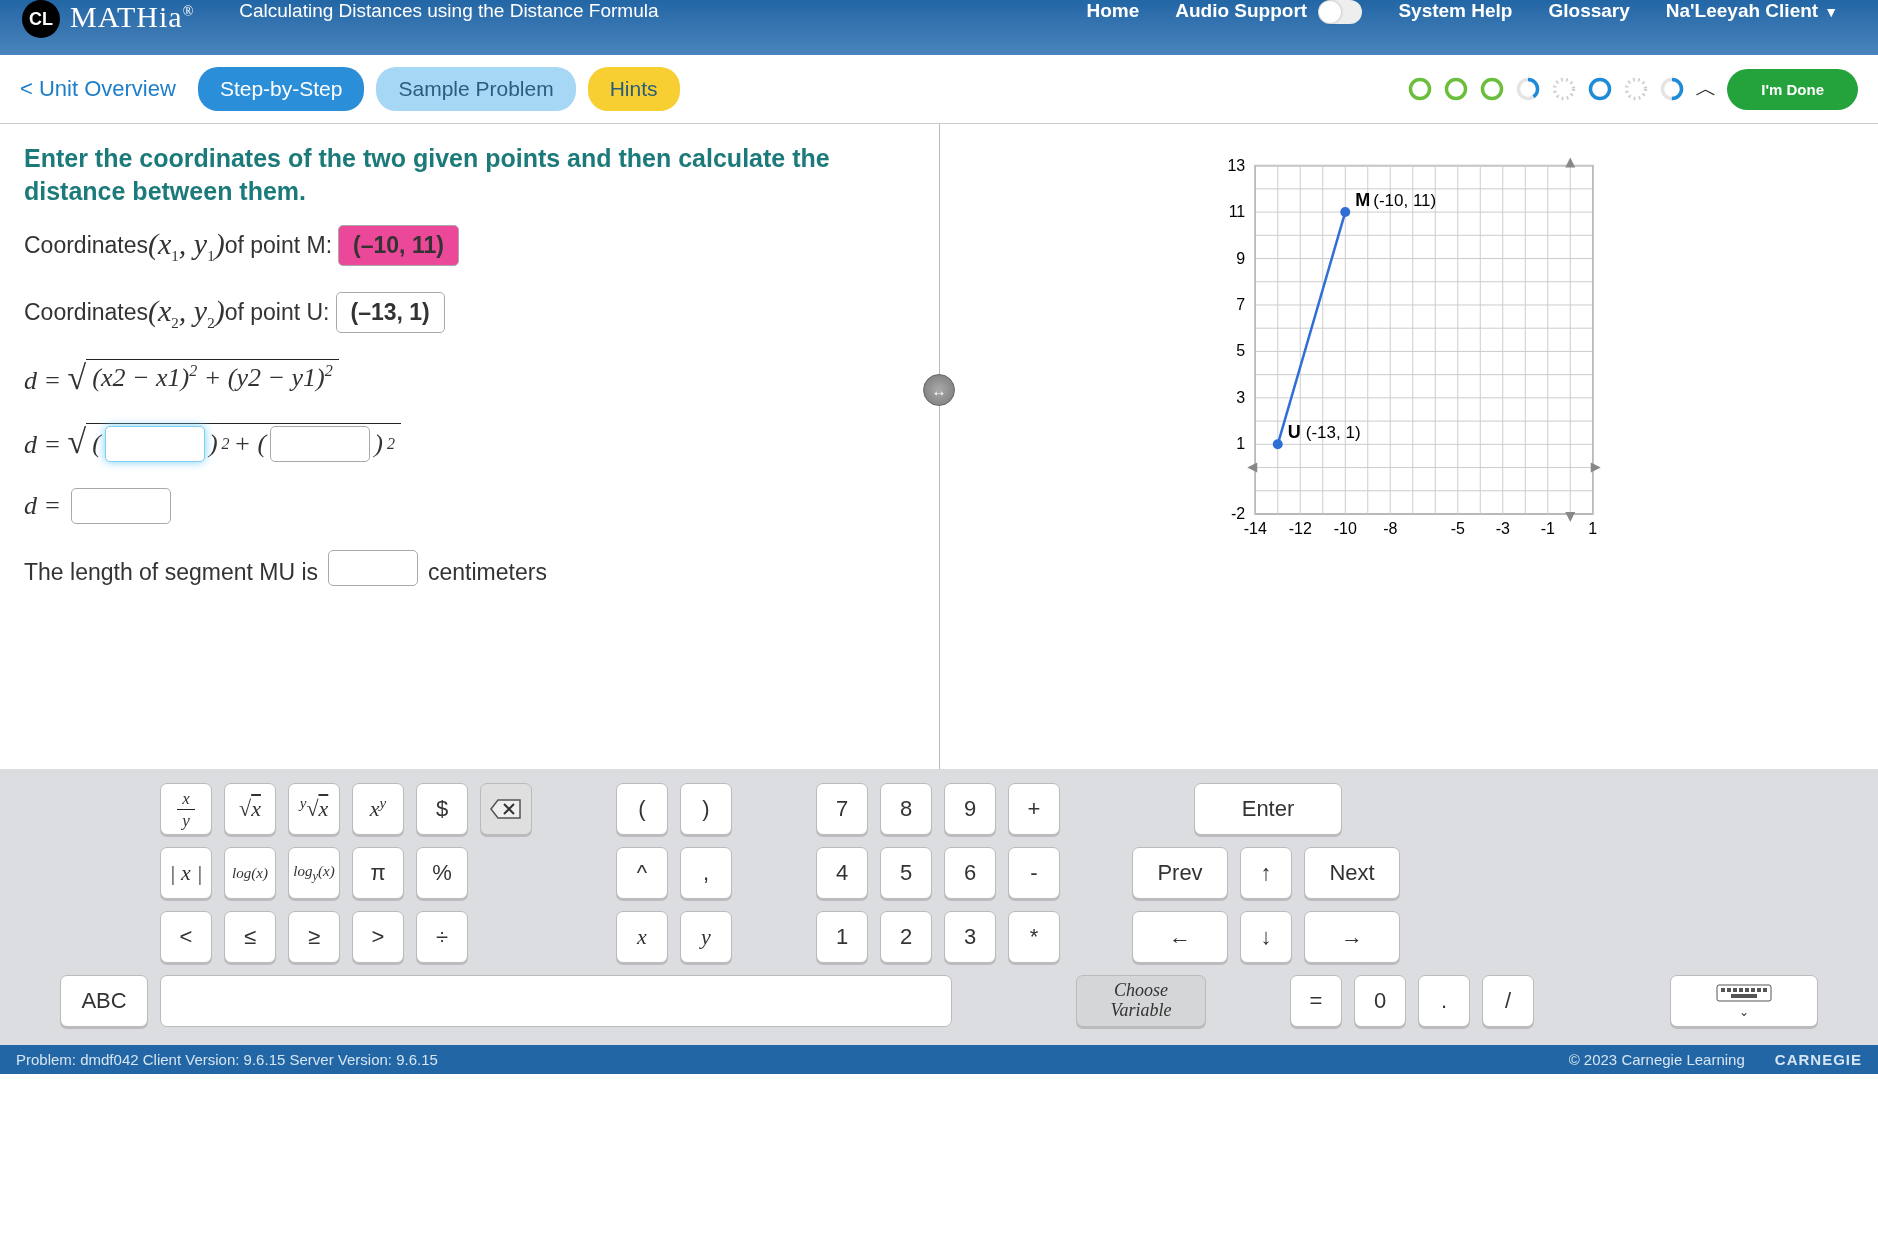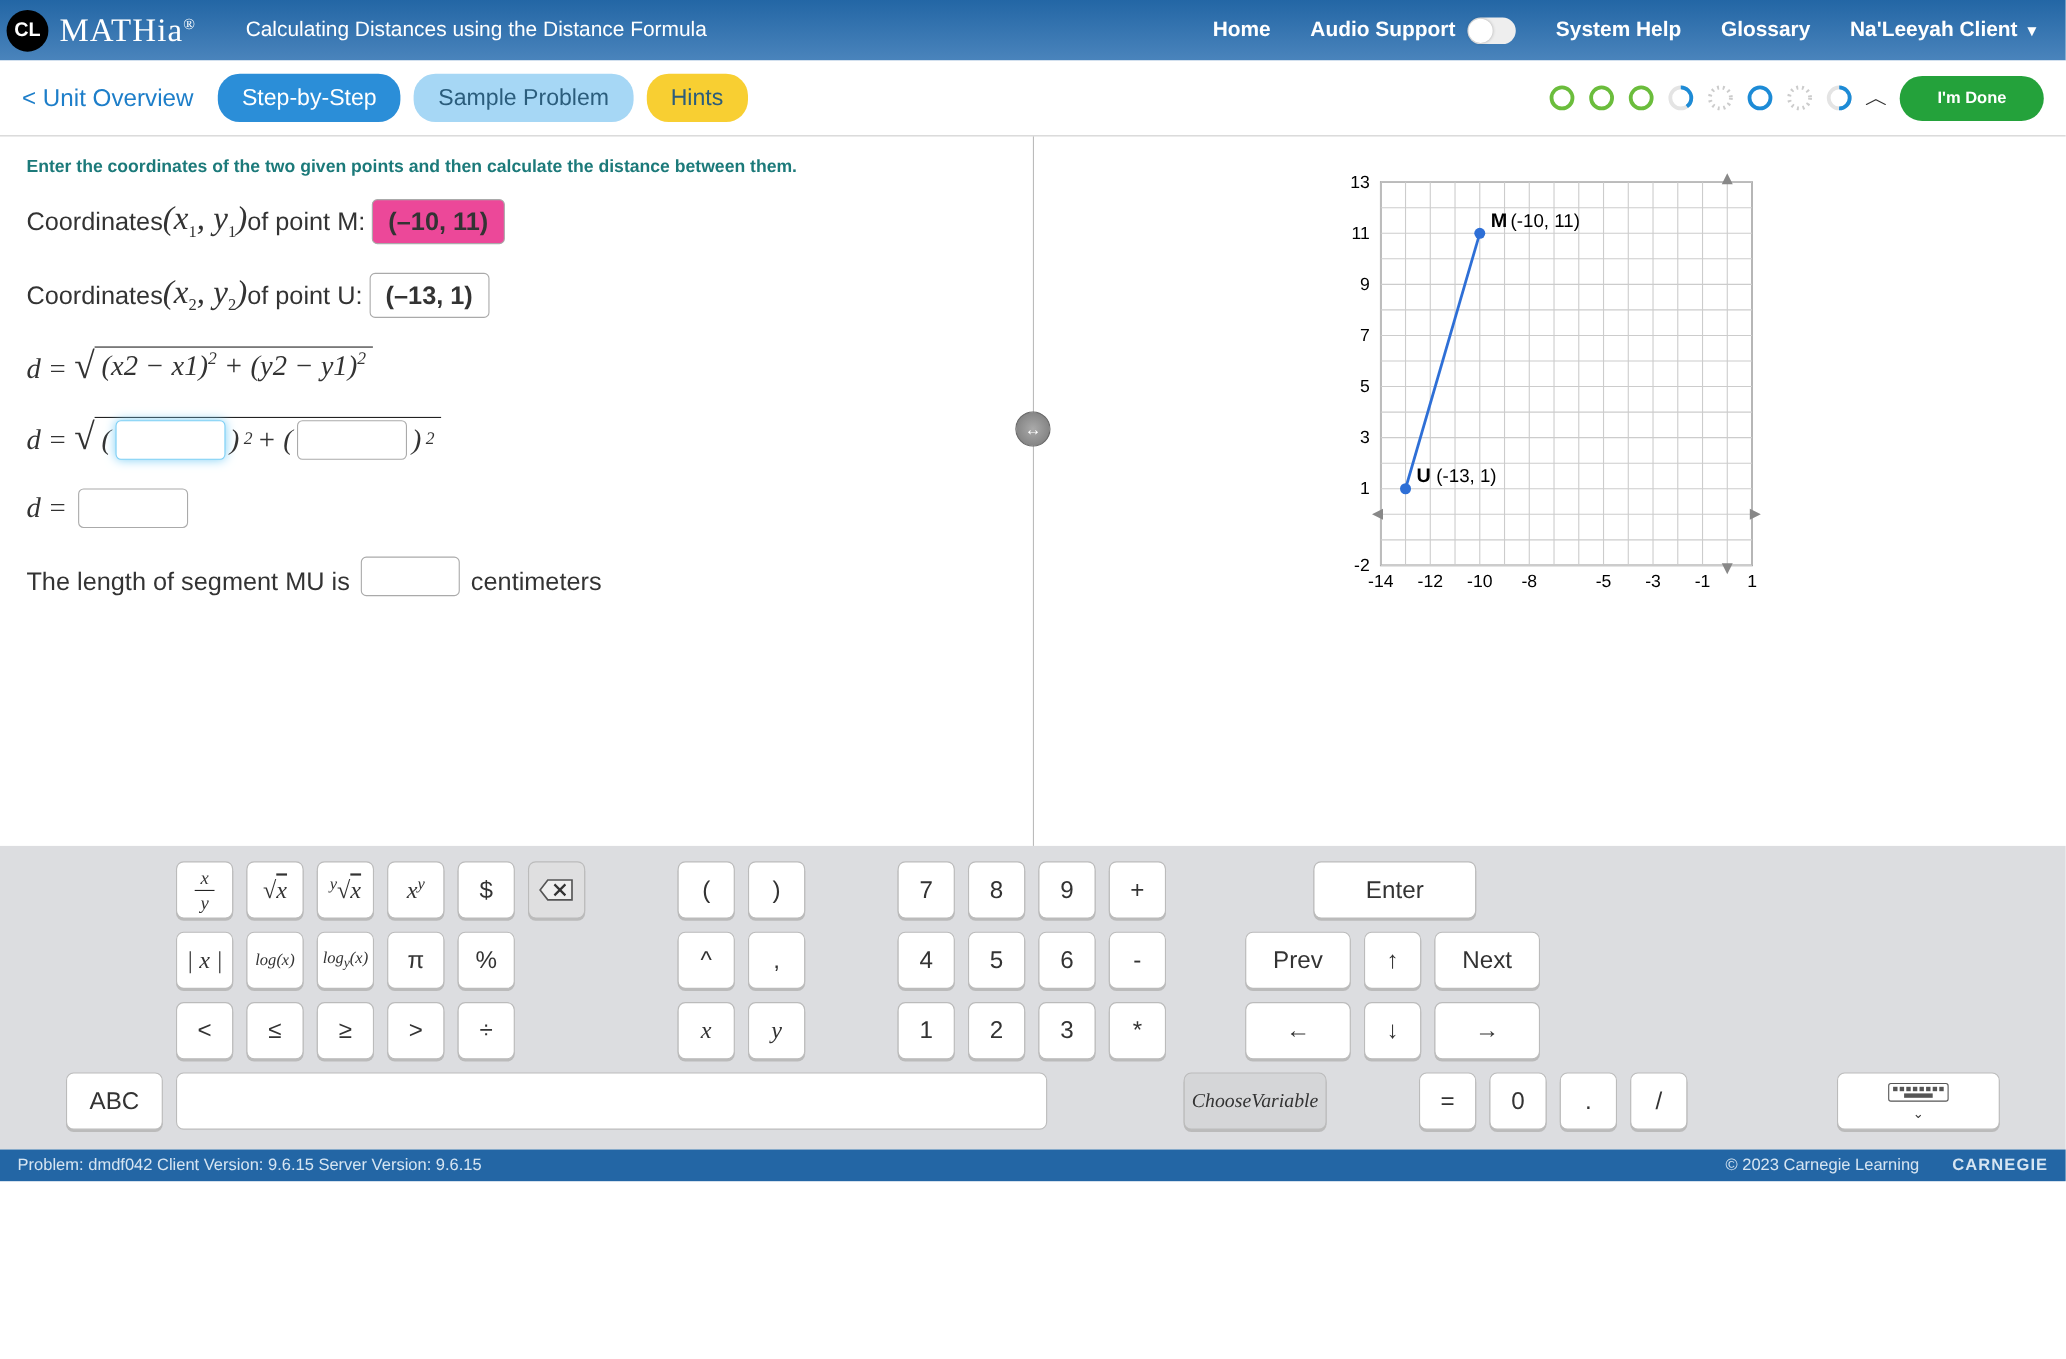--- a/index.html
+++ b/index.html
@@ -3,23 +3,22 @@
 <meta charset="utf-8">
 <style>
 * { margin:0; padding:0; box-sizing:border-box; }
 body { font-family: Arial, Helvetica, sans-serif; background:#fff; color:#333; font-size:19px; }
 
 
 .header {
   background: linear-gradient(#2366a5,#4a84bc);
   height:55px;
   display:flex;
-  align-items:center;
   color:#fff;
-  padding:0 6px;
+  padding:0 22px;
 }
 .logo-circle {
   width:38px; height:38px; border-radius:50%;
   background:#000; color:#fff; font-weight:bold; font-size:18px;
   display:flex; align-items:center; justify-content:center;
   margin-right:10px;
 }
 .logo-text { font-family: "Times New Roman", serif; font-size:30px; letter-spacing:1px; }
 .logo-text sup { font-size:14px; }
 .subtitle { margin-left:45px; font-size:19px; }
@@ -61,21 +60,21 @@
 .divider { width:1px; background:#bbb; position:relative; }
 .drag-handle {
   position:absolute; top:250px; left:-16px;
   width:32px; height:32px; border-radius:50%;
   background:radial-gradient(#aaa,#777); border:1px solid #666;
   display:flex; align-items:center; justify-content:center;
   color:#fff; font-size:15px; cursor:ew-resize;
 }
 .rightpane { flex:1; display:flex; align-items:flex-start; justify-content:center; padding-top:10px; }
 
-.instruction { color:#1c7a7a; font-weight:bold; font-size:16px; line-height:1.3; margin-bottom:18px; }
+.instruction { color:#1c7a7a; font-weight:bold; font-size:25px; line-height:1.3; margin-bottom:18px; }
 .row { display:flex; align-items:center; margin-bottom:26px; font-size:23px; }
 .row .mathlabel { font-family:"Times New Roman",serif; font-style:italic; }
 .row .sub { font-size:15px; vertical-align:sub; font-style:normal; }
 .coord-box {
   border:1px solid #aaa; border-radius:5px; padding:6px 14px;
   font-size:23px; font-weight:bold; font-family:Arial; margin-left:6px;
 }
 .coord-box.readonly { background:#ec4899; }
 .formula { font-family:"Times New Roman",serif; font-style:italic; font-size:26px; margin-bottom:26px; }
 .input-field {
@@ -109,21 +108,21 @@
 .kbd-key.wide { min-width:96px; }
 .kbd-key.xwide { min-width:130px; }
 .kbd-key.xxwide { min-width:148px; }
 .kbd-key.gray { background:#dfdfe0; }
 .kbd-key .mathlabel { font-family:"Times New Roman",serif; font-style:italic; }
 .kbd-key .frac { display:flex; flex-direction:column; align-items:center; font-size:17px; line-height:1; }
 .kbd-key .frac .line { width:18px; border-top:1px solid #222; margin:2px 0; }
 .kbd-key .small { font-size:15px; }
 .abc-btn { min-width:88px; font-size:22px; }
 .text-entry { flex:1; height:52px; background:#fff; border:1px solid #bbb; border-radius:7px; }
-.choose-var { min-width:130px; flex-direction:row; font-style:italic; font-size:18px; line-height:1.1; font-family:"Times New Roman",serif; background:#d5d6d8; }
+.choose-var { min-width:130px; flex-direction:column; font-style:italic; font-size:18px; line-height:1.1; font-family:"Times New Roman",serif; background:#d5d6d8; }
 .kbd-icon-svg { display:block; }
 
 
 .footer {
   background:#2366a5; color:#d6e5f2; font-size:15px;
   display:flex; align-items:center; justify-content:space-between;
   padding:6px 16px;
 }
 .footer-right { display:flex; align-items:center; gap:30px; }
 .carnegie-logo { font-weight:bold; letter-spacing:1px; font-size:15px; }

